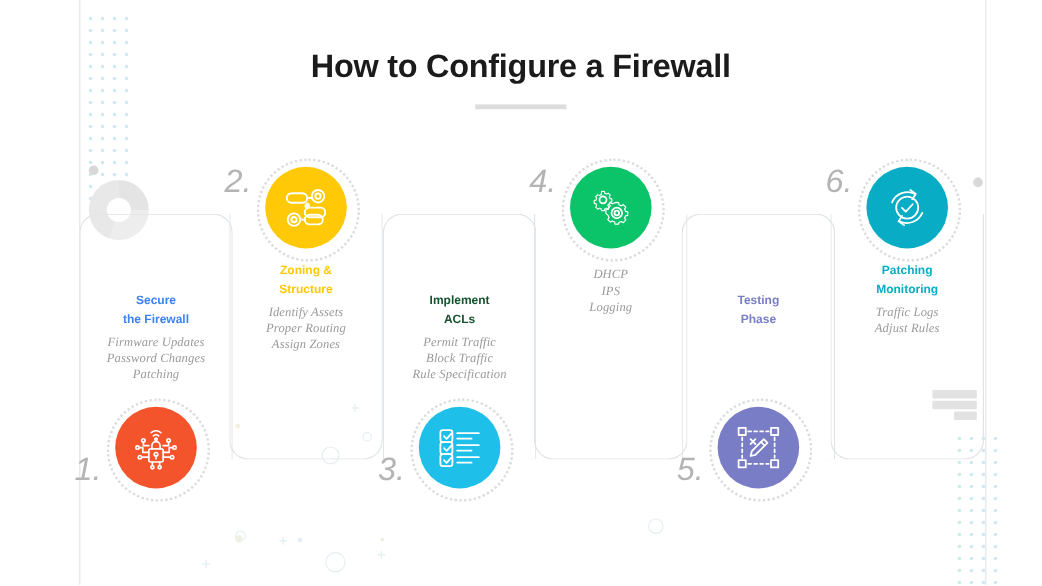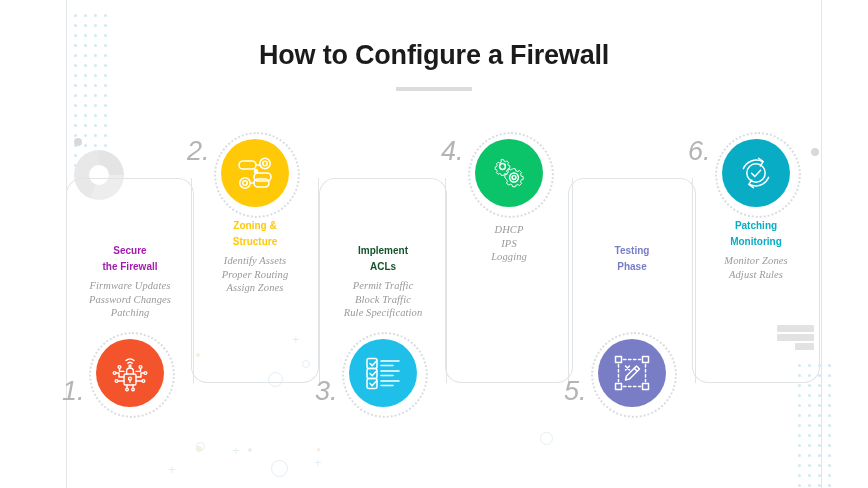--- a/index.html
+++ b/index.html
@@ -234,21 +234,21 @@
   <div class="tinydot" style="left:196px;top:446px;width:6px;height:6px;background:#eef2e0;"></div>
   <div class="tinydot" style="left:248px;top:448px;width:4px;height:4px;background:#e7eef4;"></div>
   <div class="tinydot" style="left:317px;top:448px;width:3px;height:3px;background:#f2ece0;"></div>
 
   <div class="title">How to Configure a Firewall</div>
   <div class="title-rule"></div>
 
   <div id="steps-layer">
       <div class="card down" style="left: 66px; top: 178px; height: 205px;"></div>
       <div class="txtblock" style="left: 55px; top: 243px;">
-        <div class="hd" style="color: #a21caf;"><span>Secure</span><br><span>the Firewall</span></div>
+        <div class="hd" style="color: #3b82f6;"><span>Secure</span><br><span>the Firewall</span></div>
         <div class="subs">
           <div>Firmware Updates</div>
           <div>Password Changes</div>
           <div>Patching</div>
         </div>
       </div>
       <div class="iconwrap" style="left: 96px; top: 339px;">
         <div class="dashring"></div>
         <div class="circle" style="background: rgb(244, 84, 43);">
    <svg width="40" height="40" viewBox="0 0 40 40" fill="none" stroke="#fff" stroke-width="1.4" stroke-linecap="round" stroke-linejoin="round">
@@ -375,21 +375,21 @@
      <path d="M22.2 15.3l3 3"></path>
      <path d="M13.5 13l4 4M13.5 17l4-4"></path>
    </svg>
         </div>
       </div>
       <div class="num" style="left: 564px; top: 376px;">5.</div>
       <div class="card up" style="left: 692px; top: 178px; height: 205px;"></div>
       <div class="txtblock" style="left: 681px; top: 218px;">
         <div class="hd" style="color: rgb(8, 173, 197);"><span>Patching</span><br><span>Monitoring</span></div>
         <div class="subs">
-          <div>Monitor Zones</div>
+          <div>Traffic Logs</div>
           <div>Adjust Rules</div>
         </div>
       </div>
       <div class="iconwrap" style="left: 722px; top: 139px;">
         <div class="dashring"></div>
         <div class="circle" style="background: rgb(8, 173, 197);">
    <svg width="40" height="40" viewBox="0 0 40 40" fill="none" stroke="#fff" stroke-width="1.5" stroke-linecap="round" stroke-linejoin="round">
      <circle cx="20" cy="20" r="9.2"></circle>
      <path d="M15.6 20.2l3.2 3.2 5.8-6.2"></path>
      <path d="M7.4 15.6A14 14 0 0 1 26.5 8.6"></path>

